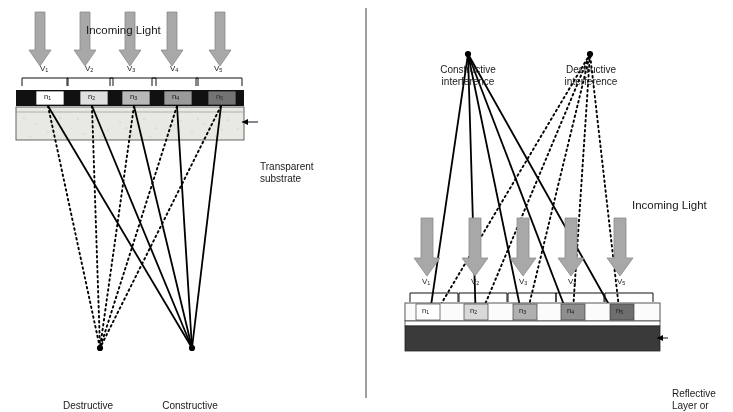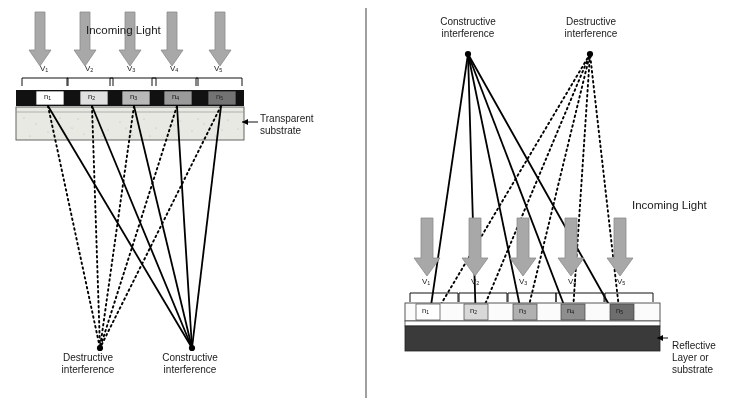--- a/index.html
+++ b/index.html
@@ -16,21 +16,21 @@
   }
   #figure svg { position: absolute; left: 0; top: 0; }
   .lbl {
     position: absolute;
     font-family: "Liberation Sans", sans-serif;
     color: #1a1a1a;
     line-height: 1.18;
     white-space: pre-line;
   }
   .lbl-title { font-size: 11.5px; }
-  .lbl-small { font-size: 10px; }
+  .lbl-small { font-size: 10px; margin-top: 48px; }
   .lbl-v { font-size: 8px; }
   .lbl-n { font-size: 7.5px; }
   .ctr { text-align: center; }
   sub { font-size: 0.68em; vertical-align: -0.22em; }
 </style>
 </head>
 <body>
 
 <div id="figure">
 

